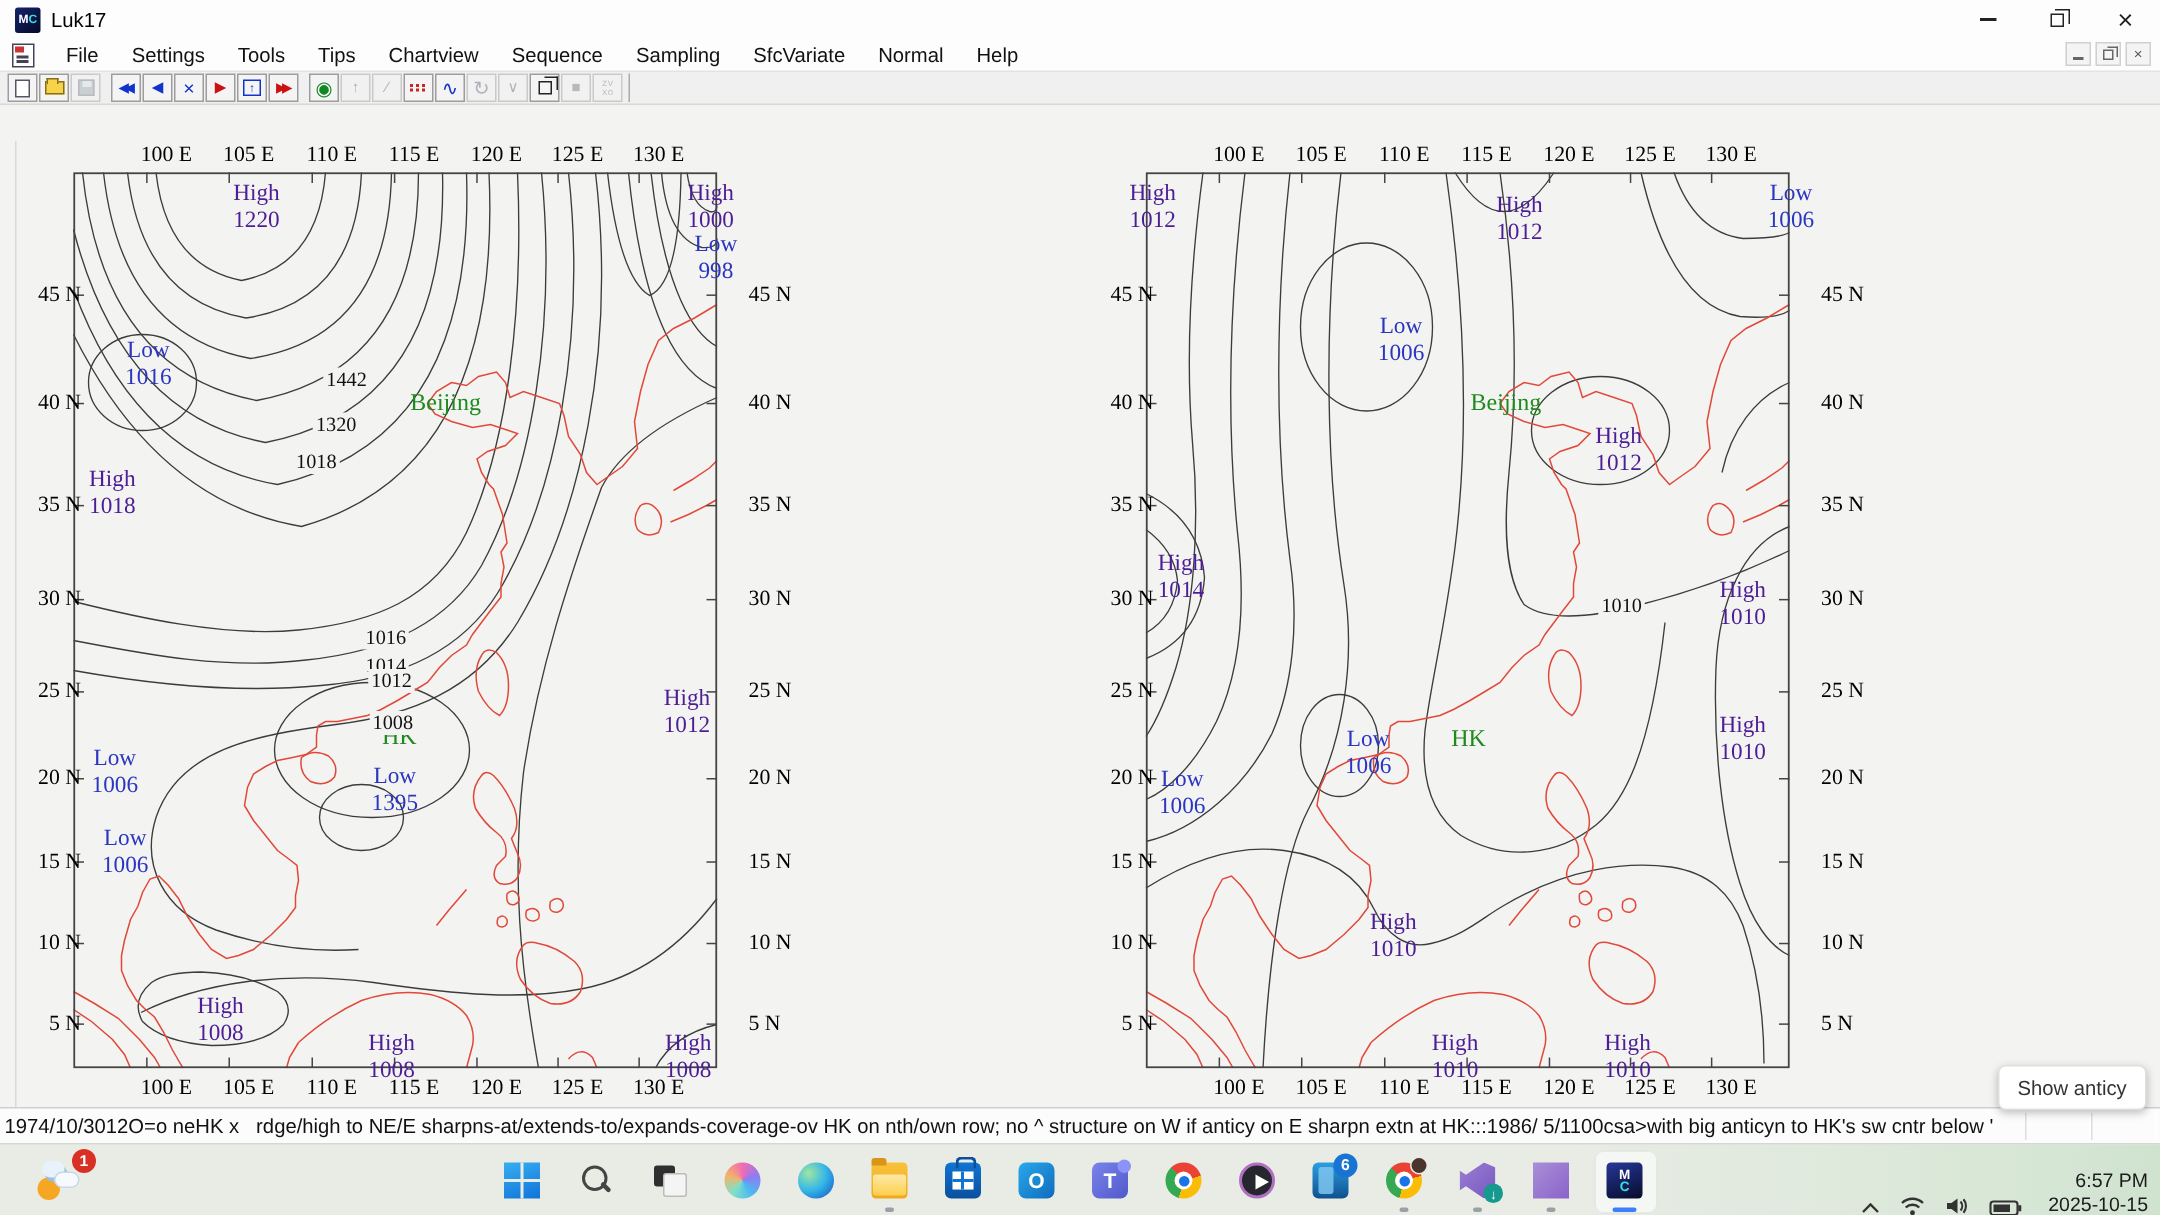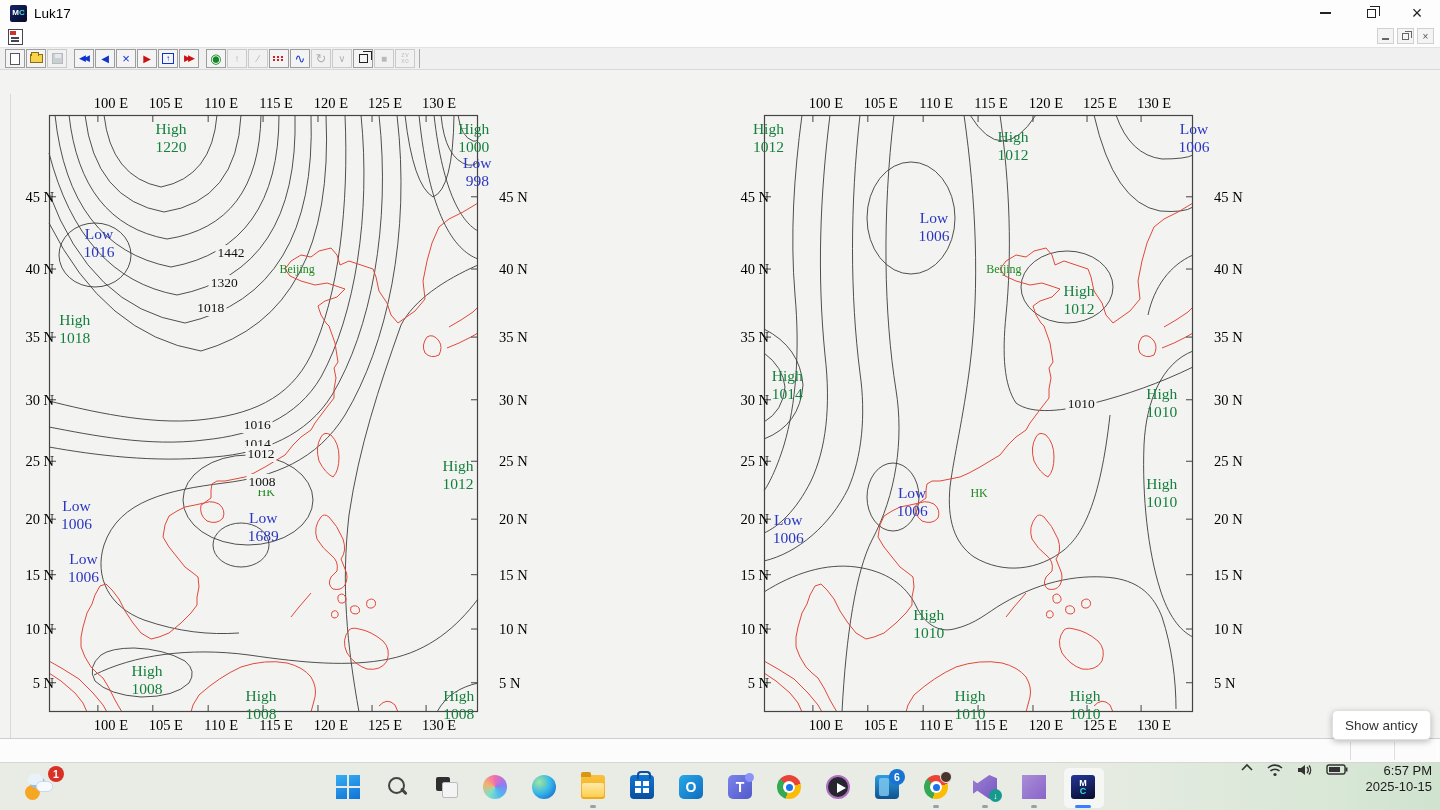--- a/index.html
+++ b/index.html
@@ -53,23 +53,23 @@
 .tabbar{position:absolute;left:10px;top:70px;right:0;height:24px;display:flex;align-items:flex-end;border-bottom:1px solid #8f8f8f;background:#f3f3f1}
 .tab{font-size:13px;padding:3px 7px 3px;border:1px solid #8f8f8f;border-bottom:none;background:#f0f0ee;margin-right:-1px;white-space:nowrap}
 .tab.active{background:#fafaf8;position:relative;top:1px;padding-bottom:4px}
 
 .charts{position:absolute;left:10px;top:94px;width:1430px;height:644px;background:#f3f3f1;border-left:1px solid #d9d9d9}
 .map{position:absolute;top:21px;width:429px;height:597px}
 .map svg.cv{position:absolute;left:0;top:0;overflow:visible}
 .overlay{position:absolute;left:13px;top:0;width:100%;height:100%;pointer-events:none}
 .lon,.lat{position:absolute;font-family:"Liberation Serif",serif;font-size:14.5px;color:#000;white-space:nowrap}
 .syslabel{position:absolute;transform:translateX(-50%);text-align:center;font-family:"Liberation Serif",serif;font-size:15.5px;line-height:18px;white-space:nowrap}
-.syslabel.high{color:#15803d}
+.syslabel.high{color:#4c1d95}
 .syslabel.low{color:#2a35c0}
-.city{position:absolute;transform:translate(-50%,-50%);font-family:"Liberation Serif",serif;font-size:12px;color:#1f8a1f;white-space:nowrap}
+.city{position:absolute;transform:translate(-50%,-50%);font-family:"Liberation Serif",serif;font-size:16px;color:#1f8a1f;white-space:nowrap}
 .cval{position:absolute;transform:translate(-50%,-50%);font-family:"Liberation Serif",serif;font-size:13.5px;color:#111;background:#f3f3f1;padding:0 2px;white-space:nowrap}
 
 .statusbar{position:absolute;left:0;top:738px;width:100%;height:24px;background:#fcfcfc;border-top:1px solid #cfcfcf;display:flex;align-items:center;padding-left:3px}
 .statusbar .txt{font-size:13.5px;color:#111;white-space:pre}
 .statusbar .panels{position:absolute;right:2px;top:3px;display:flex;height:18px}
 .statusbar .panel{width:44px;border-left:1px solid #ddd;border-right:1px solid #fff}
 .tooltip{position:absolute;left:1332px;top:710px;height:30px;background:#fff;border:1px solid #e0e0e0;border-radius:5px;
   box-shadow:0 2px 6px rgba(0,0,0,.25);display:flex;align-items:center;padding:0 12px;font-size:13.5px;color:#333;z-index:50}
 
 .taskbar{position:absolute;left:0;top:762px;width:100%;height:48px;
@@ -115,21 +115,21 @@
 .ic-media::after{content:"";position:absolute;left:9px;top:6px;border-left:9px solid #fff;border-top:5px solid transparent;border-bottom:5px solid transparent}
 .ic-phone{background:linear-gradient(#2b9fe0,#11508f);border-radius:4px}
 .ic-phone::before{content:"";position:absolute;left:4px;top:3px;width:10px;height:18px;border-radius:2px;background:#7cc6ee;opacity:.85}
 .avatar-dot{position:absolute;right:-4px;top:-4px;width:12px;height:12px;border-radius:50%;background:#4a352c;border:1px solid #e9ece5}
 .ic-vscode{background:linear-gradient(135deg,#9b7fd4,#7757c0);clip-path:polygon(68% 0,100% 14%,100% 86%,68% 100%,18% 66%,0 78%,0 22%,18% 34%)}
 .ic-vstudio{background:linear-gradient(135deg,#a98fd8,#8a63c9);clip-path:polygon(70% 0,95% 10%,95% 90%,70% 100%,25% 68%,8 80%,8% 20%,25% 32%)}
 .dl-badge{position:absolute;right:-5px;bottom:-3px;width:13px;height:13px;border-radius:50%;background:#159a8d;color:#fff;font-size:9px;display:flex;align-items:center;justify-content:center}
 .ic-luk{background:linear-gradient(160deg,#26379a,#070c2a);border-radius:3px;display:flex;flex-direction:column;align-items:center;justify-content:center}
 .ic-luk .m{color:#fff;font-size:9px;font-weight:bold;line-height:8px}
 .ic-luk .c{color:#35e0e0;font-size:9px;font-weight:bold;line-height:9px}
-.tray{position:absolute;right:8px;top:0;height:48px;display:flex;align-items:flex-start;gap:12px}
+.tray{position:absolute;right:8px;top:0;height:48px;display:flex;align-items:flex-end;gap:12px}
 .tray svg{display:block}
 .clock{text-align:right;font-size:13px;line-height:16px;color:#1b1b1b;margin-left:6px}
 </style>
 </head>
 <body>
 
 <div id="root">
 
   <div class="titlebar">
     <span class="app-ico">
@@ -143,20 +143,32 @@
         </div>
       <div class="wc">
           <span class="maxsq"></span>
         </div>
       <div class="wc" style="font-size:18px">×</div>
     </div>
   </div>
 
   <div class="menubar">
     <span class="menu-ico"></span>
+    <nav id="menu" style="display:flex">
+        <span class="menu-item">File</span>
+        <span class="menu-item">Settings</span>
+        <span class="menu-item">Tools</span>
+        <span class="menu-item">Tips</span>
+        <span class="menu-item">Chartview</span>
+        <span class="menu-item">Sequence</span>
+        <span class="menu-item">Sampling</span>
+        <span class="menu-item">SfcVariate</span>
+        <span class="menu-item">Normal</span>
+        <span class="menu-item">Help</span>
+      </nav>
     <div class="mdi">
       <div class="mdi-btn">
           <span class="minline"></span>
         </div>
       <div class="mdi-btn">
           <span class="maxsq"></span>
         </div>
       <div class="mdi-btn">×</div>
     </div>
   </div>
@@ -371,21 +383,21 @@
           <div class="syslabel high" style="left: 3%; top: 32.8%;">
             <div>High</div>
             <div>1018</div>
           </div>
           <div class="syslabel high" style="left: 92.3%; top: 57.3%;">
             <div>High</div>
             <div>1012</div>
           </div>
           <div class="syslabel low" style="left: 46.9%; top: 66%;">
             <div>Low</div>
-            <div>1689</div>
+            <div>1395</div>
           </div>
           <div class="syslabel low" style="left: 3.4%; top: 64%;">
             <div>Low</div>
             <div>1006</div>
           </div>
           <div class="syslabel low" style="left: 5%; top: 72.8%;">
             <div>Low</div>
             <div>1006</div>
           </div>
           <div class="syslabel high" style="left: 19.8%; top: 91.6%;">
@@ -556,20 +568,21 @@
             <div>1010</div>
           </div>
           <div class="city" style="left: 52.9%; top: 25.8%;">Beijing</div>
           <div class="city" style="left: 47.1%; top: 63.3%;">HK</div>
           <div class="cval" style="left: 70.9%; top: 48.4%;">1010</div>
         </div>
     </div>
   </div>
 
   <div class="statusbar">
+    <span class="txt">1974/10/3012O=o neHK x   rdge/high to NE/E sharpns-at/extends-to/expands-coverage-ov HK on nth/own row; no ^ structure on W if anticy on E sharpn extn at HK:::1986/ 5/1100csa&gt;with big anticyn to HK's sw cntr below '</span>
     <div class="panels">
       <div class="panel"></div>
         <div class="panel"></div>
     </div>
   </div>
 
   <div class="tooltip">Show anticy</div>
 
   <div class="taskbar">
     <div class="tb-weather">

